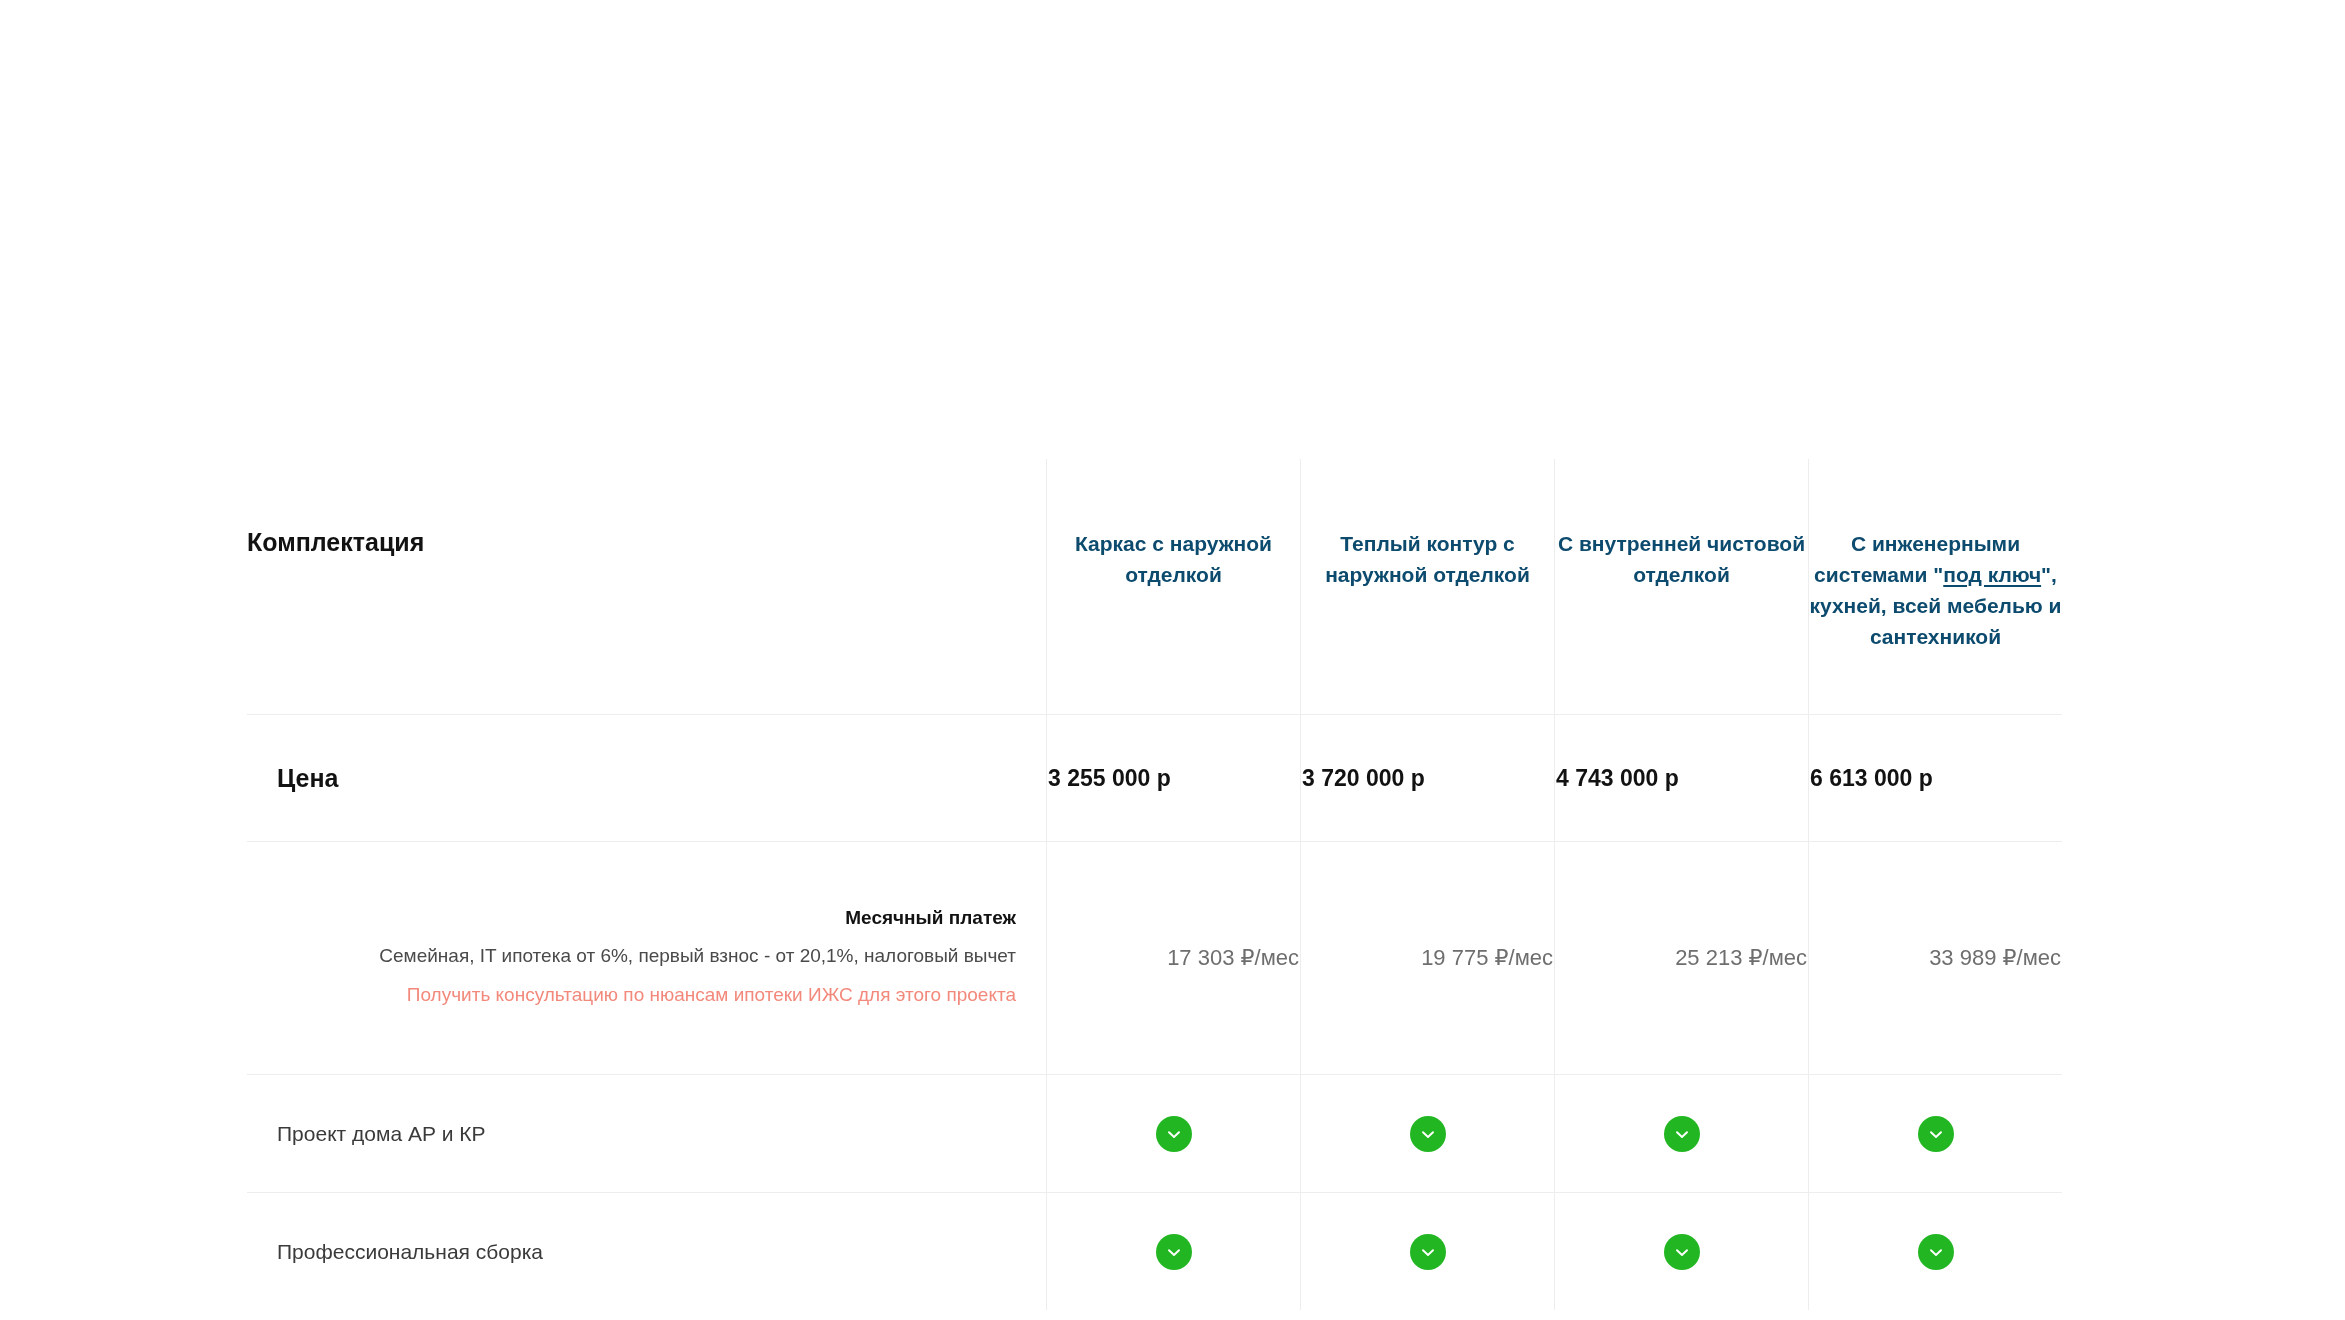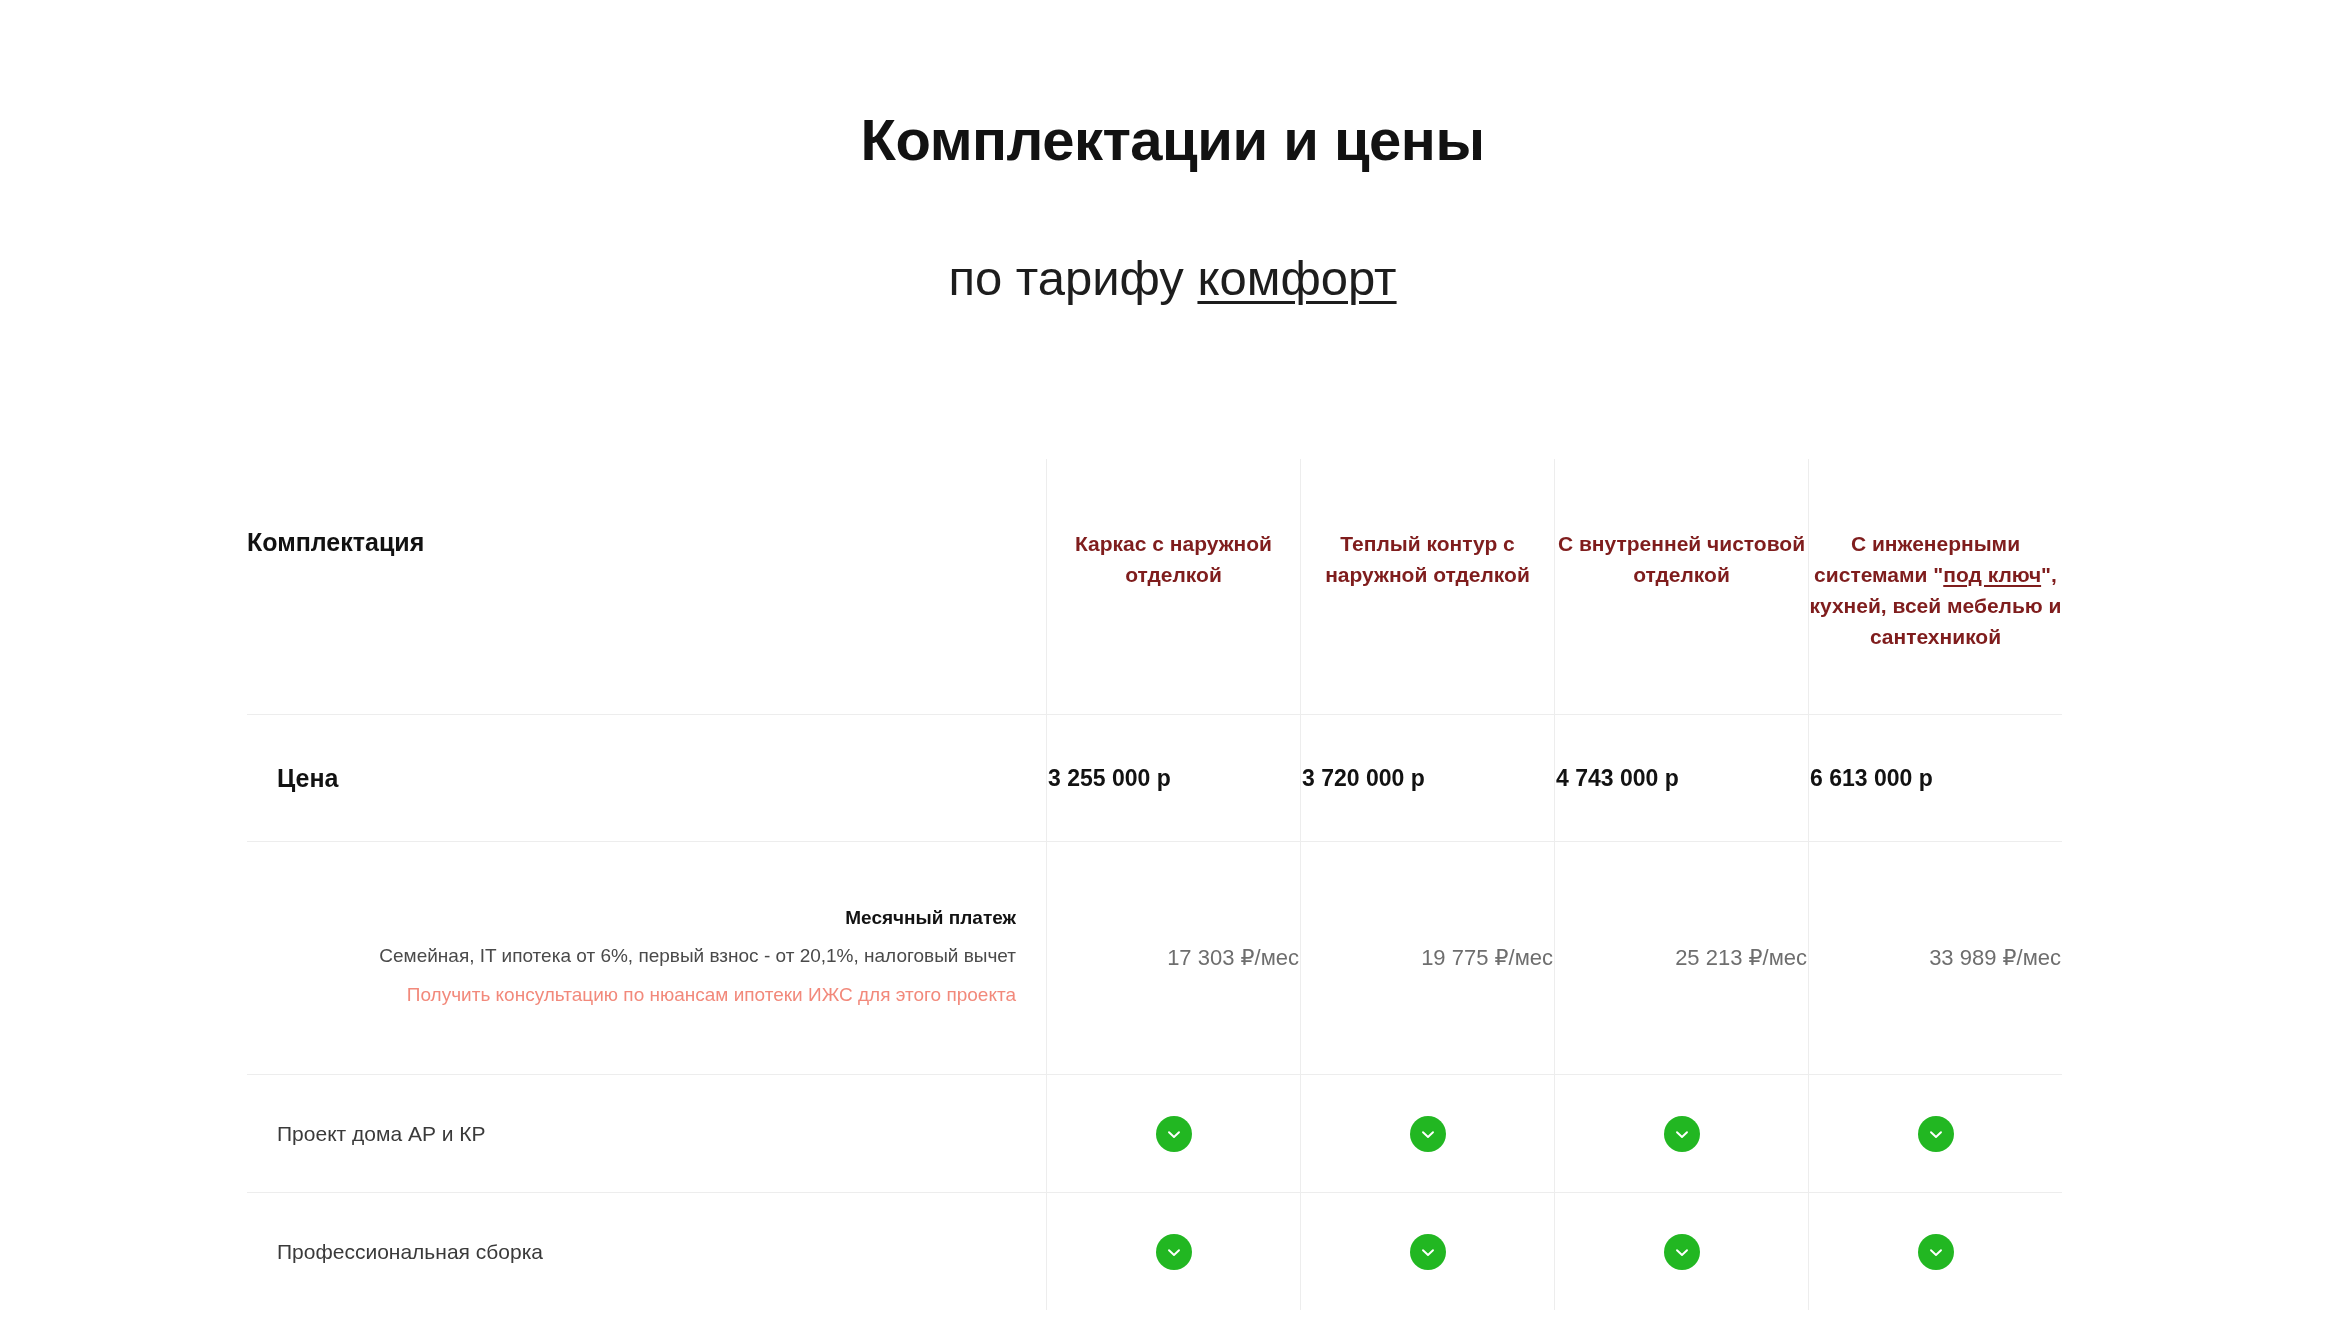--- a/index.html
+++ b/index.html
@@ -93,21 +93,21 @@
   .head-opt {
     text-align: center;
     padding: 0 26px;
     vertical-align: top !important;
   }
   .head-opt-inner {
     padding-top: 70px;
     font-size: 21px;
     line-height: 1.47;
     font-weight: 700;
-    color: #7f1d1d;
+    color: #0c4a6e;
   }
   .head-opt-inner .u {
     text-decoration: underline;
     text-underline-offset: 3px;
   }
 
   
   .row-price td { height: 127px; }
   .price-label {
     padding-left: 30px;
@@ -182,26 +182,20 @@
     top: 50%;
     transform: translate(-50%, -50%);
     display: block;
   }
 </style>
 </head>
 <body>
 
 <div class="page">
 
-  <div class="heading-block">
-    <h1 class="main-title">Комплектации и цены</h1>
-    <div class="subtitle">
-      <span>по тарифу </span><span class="u">комфорт</span>
-    </div>
-  </div>
 
   <div class="table-wrap">
     <table class="spec">
       <colgroup>
         <col class="c-label">
         <col class="c-opt">
           <col class="c-opt">
           <col class="c-opt">
           <col class="c-opt">
       </colgroup>

